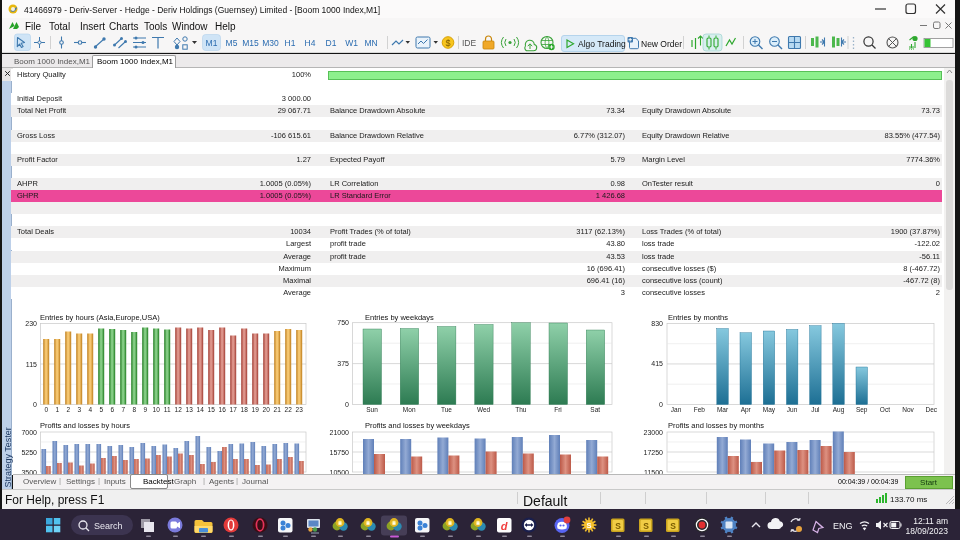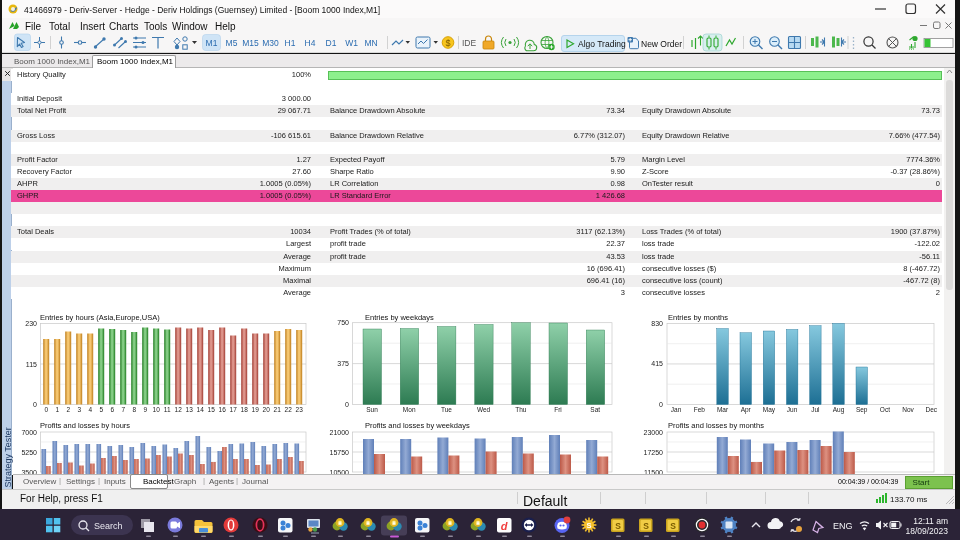--- a/index.html
+++ b/index.html
@@ -192,40 +192,32 @@
 <span class="rv" style="left:460px;width:154px">73.34</span>
 <span class="rl" style="left:631px">Equity Drawdown Absolute</span>
 <span class="rv" style="left:780px;width:149px">73.73</span>
 </div>
 <div class="row" style="top:129.5px;background:#f0efef">
 <span class="rl" style="left:6px">Gross Loss</span>
 <span class="rv" style="left:150px;width:150px">-106 615.61</span>
 <span class="rl" style="left:319px">Balance Drawdown Relative</span>
 <span class="rv" style="left:460px;width:154px">6.77% (312.07)</span>
 <span class="rl" style="left:631px">Equity Drawdown Relative</span>
-<span class="rv" style="left:780px;width:149px">7.66% (477.54)</span>
+<span class="rv" style="left:780px;width:149px">83.55% (477.54)</span>
 </div>
 <div class="row" style="top:141.6px;background:#ffffff">
 </div>
 <div class="row" style="top:153.7px;background:#f0efef">
 <span class="rl" style="left:6px">Profit Factor</span>
 <span class="rv" style="left:150px;width:150px">1.27</span>
 <span class="rl" style="left:319px">Expected Payoff</span>
 <span class="rv" style="left:460px;width:154px">5.79</span>
 <span class="rl" style="left:631px">Margin Level</span>
 <span class="rv" style="left:780px;width:149px">7774.36%</span>
 </div>
-<div class="row" style="top:165.8px;background:#ffffff">
-<span class="rl" style="left:6px">Recovery Factor</span>
-<span class="rv" style="left:150px;width:150px">27.60</span>
-<span class="rl" style="left:319px">Sharpe Ratio</span>
-<span class="rv" style="left:460px;width:154px">9.90</span>
-<span class="rl" style="left:631px">Z-Score</span>
-<span class="rv" style="left:780px;width:149px">-0.37 (28.86%)</span>
-</div>
 <div class="row" style="top:177.9px;background:#f0efef">
 <span class="rl" style="left:6px">AHPR</span>
 <span class="rv" style="left:150px;width:150px">1.0005 (0.05%)</span>
 <span class="rl" style="left:319px">LR Correlation</span>
 <span class="rv" style="left:460px;width:154px">0.98</span>
 <span class="rl" style="left:631px">OnTester result</span>
 <span class="rv" style="left:780px;width:149px">0</span>
 </div>
 <div class="row" style="top:190.0px;background:#ec4899">
 <span class="rl" style="left:6px">GHPR</span>
@@ -239,21 +231,21 @@
 <span class="rl" style="left:6px">Total Deals</span>
 <span class="rv" style="left:150px;width:150px">10034</span>
 <span class="rl" style="left:319px">Profit Trades (% of total)</span>
 <span class="rv" style="left:460px;width:154px">3117 (62.13%)</span>
 <span class="rl" style="left:631px">Loss Trades (% of total)</span>
 <span class="rv" style="left:780px;width:149px">1900 (37.87%)</span>
 </div>
 <div class="row" style="top:238.4px;background:#ffffff">
 <span class="rv" style="left:150px;width:150px">Largest</span>
 <span class="rl" style="left:319px">profit trade</span>
-<span class="rv" style="left:460px;width:154px">22.37</span>
+<span class="rv" style="left:460px;width:154px">43.80</span>
 <span class="rl" style="left:631px">loss trade</span>
 <span class="rv" style="left:780px;width:149px">-122.02</span>
 </div>
 <div class="row" style="top:250.5px;background:#f0efef">
 <span class="rv" style="left:150px;width:150px">Average</span>
 <span class="rl" style="left:319px">profit trade</span>
 <span class="rv" style="left:460px;width:154px">43.53</span>
 <span class="rl" style="left:631px">loss trade</span>
 <span class="rv" style="left:780px;width:149px">-56.11</span>
 </div>
@@ -539,24 +531,24 @@
 <div class="abs btab" style="left:104px">Inputs</div>
 <div class="abs" style="left:130px;top:474px;width:38px;height:15px;background:#fff;border:1px solid #8a8a8a;border-radius:2px"></div>
 <div class="abs" style="left:143px;top:477px;font-size:8px;color:#000">Backtest</div>
 <div class="abs btab" style="left:174px">Graph</div>
     <div class="sep" style="left:203px">|</div>
 <div class="abs btab" style="left:209px">Agents</div>
     <div class="sep" style="left:236px">|</div>
 <div class="abs btab" style="left:242px">Journal</div>
 <div class="abs" style="left:838px;top:478px;font-size:7px;color:#000">00:04:39 / 00:04:39</div>
 <div class="abs" style="left:905px;top:475.5px;width:48px;height:13px;background:#7cc24e;border:1px solid #5ba032"></div>
-<div class="abs" style="left:905px;top:477.5px;width:32px;text-align:center;font-size:8px;color:#12380f">Start</div>
+<div class="abs" style="left:905px;top:477.5px;width:32px;text-align:right;font-size:8px;color:#12380f">Start</div>
 
 <div class="abs" style="left:2px;top:489px;width:953px;height:20px;background:#f0f0f0;border-top:1px solid #c9c9c9"></div>
-<div class="abs" style="left:20px;top:493px;font-size:10px;color:#111">For Help, press F1</div>
+<div class="abs" style="left:5px;top:493px;font-size:12px;color:#111">For Help, press F1</div>
 <div class="ssep" style="left:517px;top:492px"></div>
 <div class="abs" style="left:523px;top:493px;font-size:14px;color:#111">Default</div>
 <div class="ssep" style="left:600px;top:492px"></div>
 <div class="ssep" style="left:645px;top:492px"></div>
 <div class="ssep" style="left:706px;top:492px"></div>
 <div class="ssep" style="left:765px;top:492px"></div>
 <div class="ssep" style="left:808px;top:492px"></div>
 <svg class="abs" style="left:876px;top:492px" width="80" height="16" viewBox="0 0 80 16">
  <rect x="0" y="7" width="2" height="4" fill="#2db52d"></rect>
       <rect x="3" y="5" width="2" height="6" fill="#2db52d"></rect>

